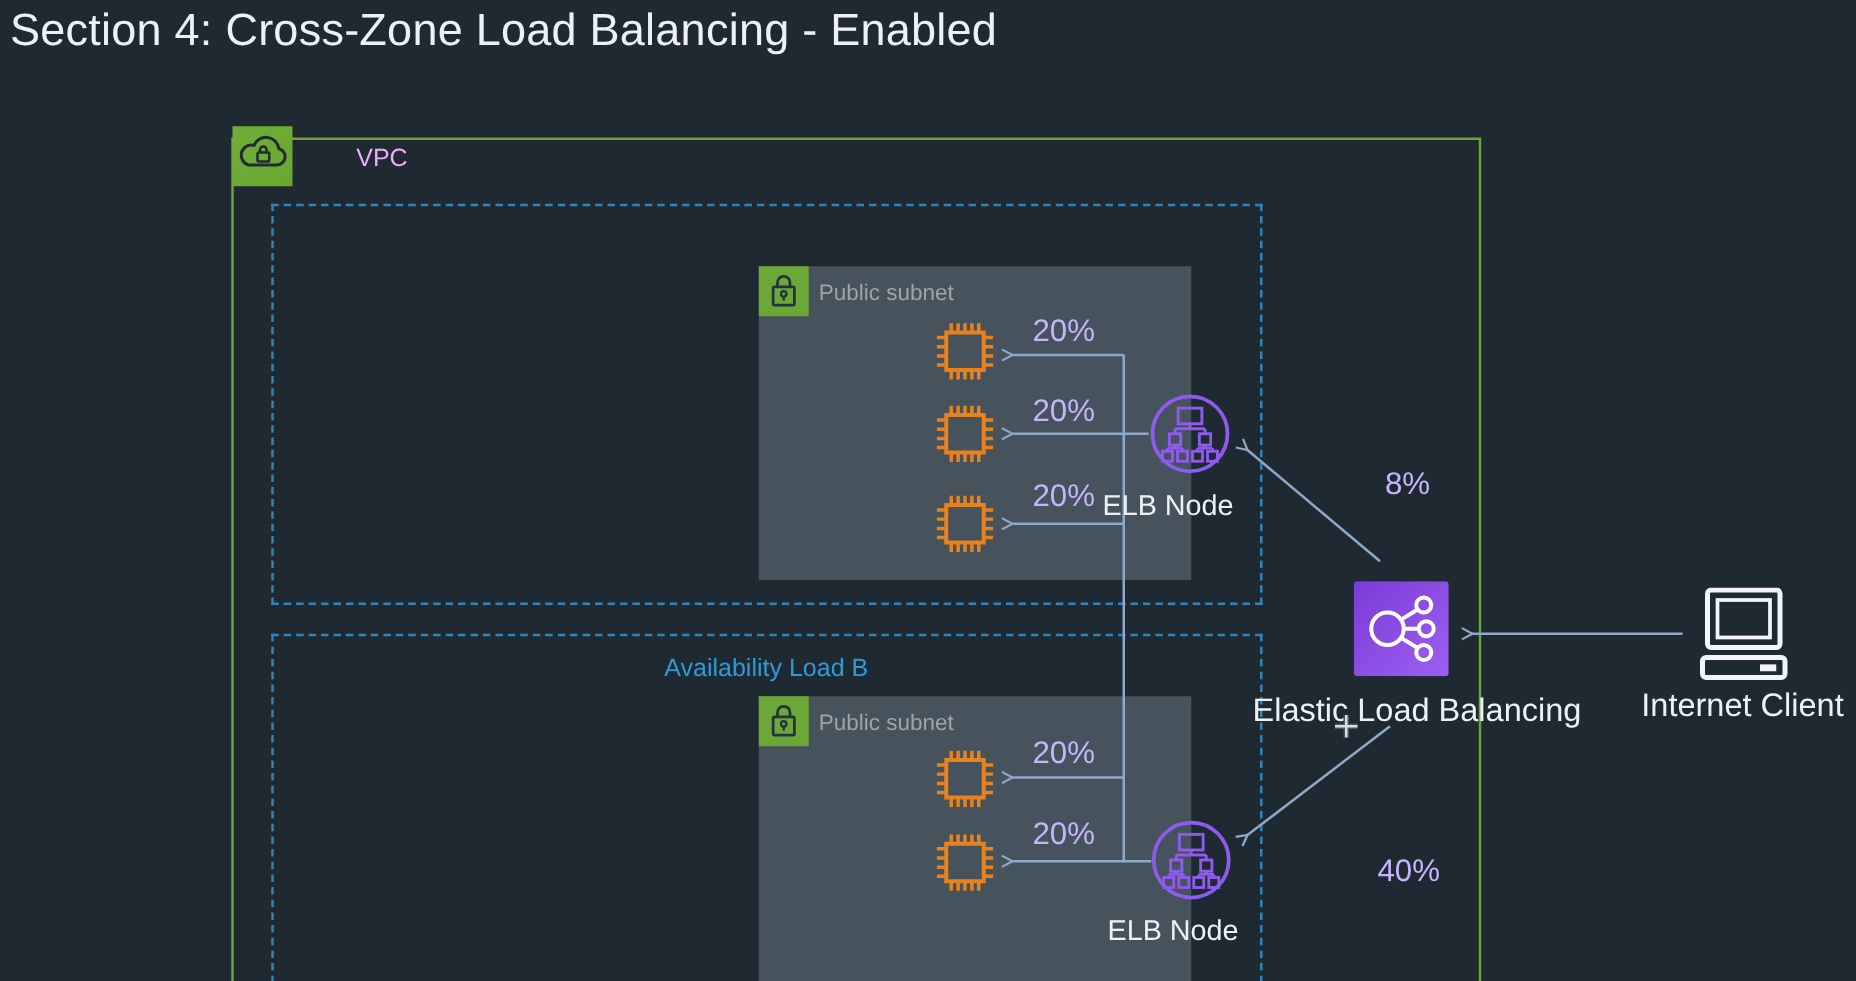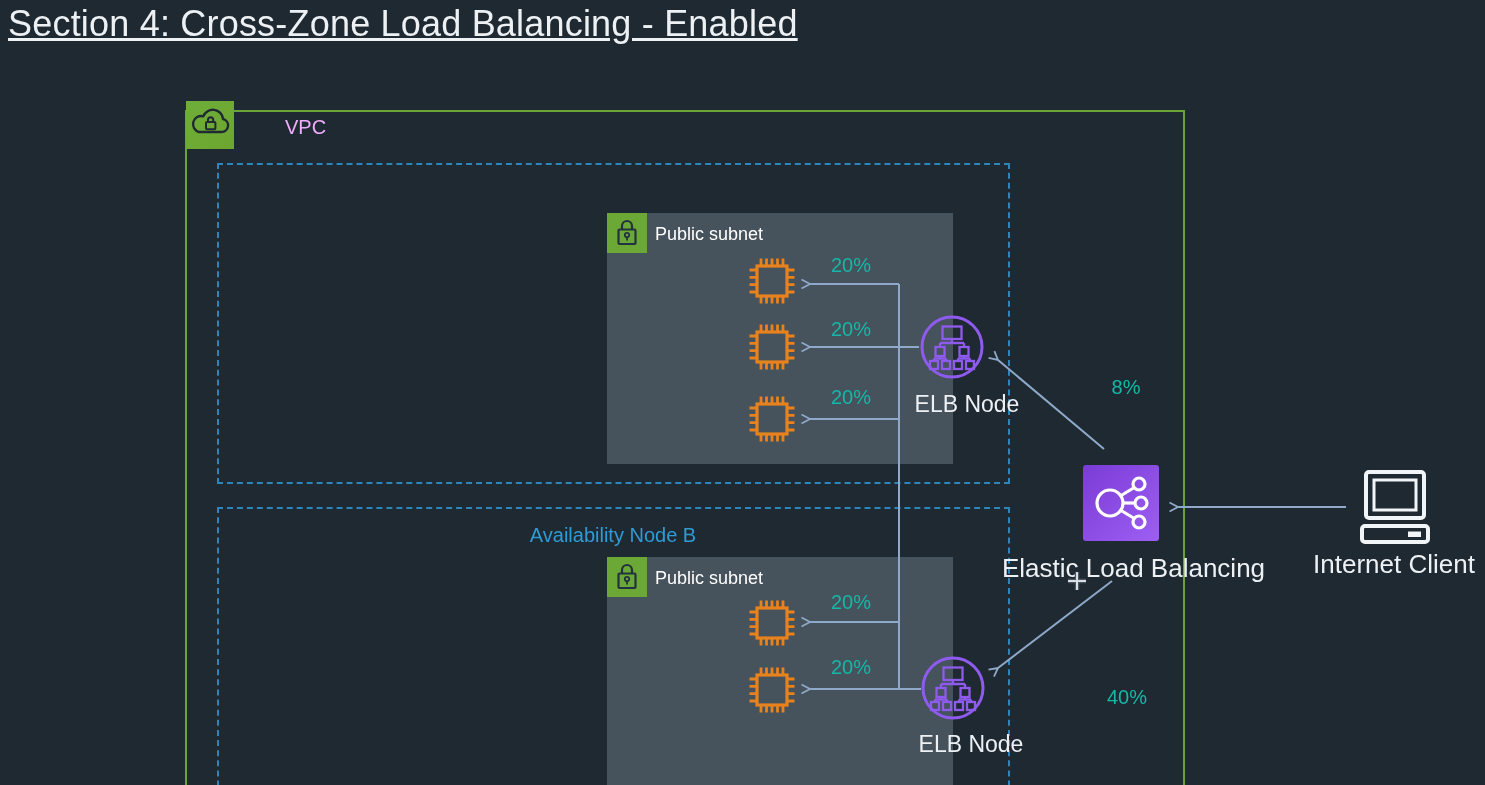--- a/index.html
+++ b/index.html
@@ -9,21 +9,20 @@
     font-family: "Liberation Sans", sans-serif;
     color: #E8ECF0;
     position: relative;
   }
   #canvas { position: absolute; inset: 0; width: 1485px; height: 785px; overflow: hidden; }
 
   .slide-title {
     position: absolute; left: 8px; top: 0; line-height: 48px;
     font-size: 36px; font-weight: 400; color: #EDF1F4; letter-spacing: 0.2px;
     white-space: nowrap;
-    text-decoration: underline;
   }
 
   
   .vpc-box {
     position: absolute; left: 185px; top: 110px; width: 1000px; height: 700px;
     border: 2px solid #69A436;
   }
   .vpc-icon {
     position: absolute; left: 186px; top: 101px; width: 48px; height: 48px;
     background: linear-gradient(135deg, #6FAE3A, #6CA62F);
@@ -47,51 +46,51 @@
   
   .subnet-box { position: absolute; left: 607px; width: 346px; background: #46525C; }
   .subnet-a { top: 213px; height: 251px; }
   .subnet-b { top: 557px; height: 250px; }
   .subnet-icon {
     position: absolute; left: 607px; width: 40px; height: 40px;
     background: #6CA836;
   }
   .subnet-icon-a { top: 213px; }
   .subnet-icon-b { top: 557px; }
-  .subnet-label { position: absolute; left: 655px; font-size: 18px; color: #ffffff; white-space: nowrap; }
+  .subnet-label { position: absolute; left: 655px; font-size: 18px; color: #a3a3a3; white-space: nowrap; }
   .subnet-label-a { top: 224px; }
   .subnet-label-b { top: 568px; }
 
   
   .chip { position: absolute; width: 48px; height: 48px; }
   .chip-a1 { left: 748px; top: 257px; }
   .chip-a2 { left: 748px; top: 323px; }
   .chip-a3 { left: 748px; top: 395px; }
   .chip-b1 { left: 748px; top: 599px; }
   .chip-b2 { left: 748px; top: 666px; }
 
   
   .pct {
     position: absolute; width: 90px; text-align: center;
-    font-size: 20px; color: #14b8a6; line-height: 28px; white-space: nowrap;
+    font-size: 25px; color: #c4b5fd; line-height: 28px; white-space: nowrap;
   }
   .pct-a1 { left: 806px; top: 251px; }
   .pct-a2 { left: 806px; top: 315px; }
   .pct-a3 { left: 806px; top: 383px; }
   .pct-b1 { left: 806px; top: 588px; }
   .pct-b2 { left: 806px; top: 653px; }
   .pct-60 { left: 1081px; top: 373px; }
   .pct-40 { left: 1082px; top: 655px; margin-top: 28px; }
 
   
   .elb-node { position: absolute; width: 66px; height: 66px; }
   .elb-node-a { left: 919px; top: 314px; }
   .elb-node-b { left: 920px; top: 655px; }
   .node-label {
-    position: absolute; width: 170px; text-align: center;
+    position: absolute; width: 170px; 
     font-size: 23px; color: #EDF1F4; white-space: nowrap;
   }
   .node-label-a { left: 882px; top: 391px; }
   .node-label-b { left: 886px; top: 731px; }
 
   
   .elb-main { position: absolute; left: 1083px; top: 465px; width: 76px; height: 76px; }
   .elb-main-label {
     position: absolute; left: 1002px; top: 553px; width: 260px; text-align: left;
     font-size: 26px; color: #EDF1F4; white-space: nowrap;
@@ -131,21 +130,21 @@
     <svg viewBox="0 0 40 40" width="40" height="40">
       <path d="M15,16.5 v-3.5 a5,5 0 0 1 10,0 v3.5" fill="none" stroke="#233240" stroke-width="2.2"></path>
       <rect x="11.5" y="16.5" width="17" height="14.5" rx="1" fill="none" stroke="#233240" stroke-width="2.2"></rect>
       <circle cx="20" cy="22" r="2.2" fill="none" stroke="#233240" stroke-width="1.8"></circle>
       <path d="M20,24.4 V27.6" stroke="#233240" stroke-width="1.8"></path>
     </svg>
   </div>
   <div class="subnet-label subnet-label-a">Public subnet</div>
 
   <div class="az-box az-b"></div>
-  <div class="az-label az-b-label">Availability Node B</div>
+  <div class="az-label az-b-label">Availability Load B</div>
 
   <div class="subnet-box subnet-b"></div>
   <div class="subnet-icon subnet-icon-b">
     <svg viewBox="0 0 40 40" width="40" height="40">
       <path d="M15,16.5 v-3.5 a5,5 0 0 1 10,0 v3.5" fill="none" stroke="#233240" stroke-width="2.2"></path>
       <rect x="11.5" y="16.5" width="17" height="14.5" rx="1" fill="none" stroke="#233240" stroke-width="2.2"></rect>
       <circle cx="20" cy="22" r="2.2" fill="none" stroke="#233240" stroke-width="1.8"></circle>
       <path d="M20,24.4 V27.6" stroke="#233240" stroke-width="1.8"></path>
     </svg>
   </div>

